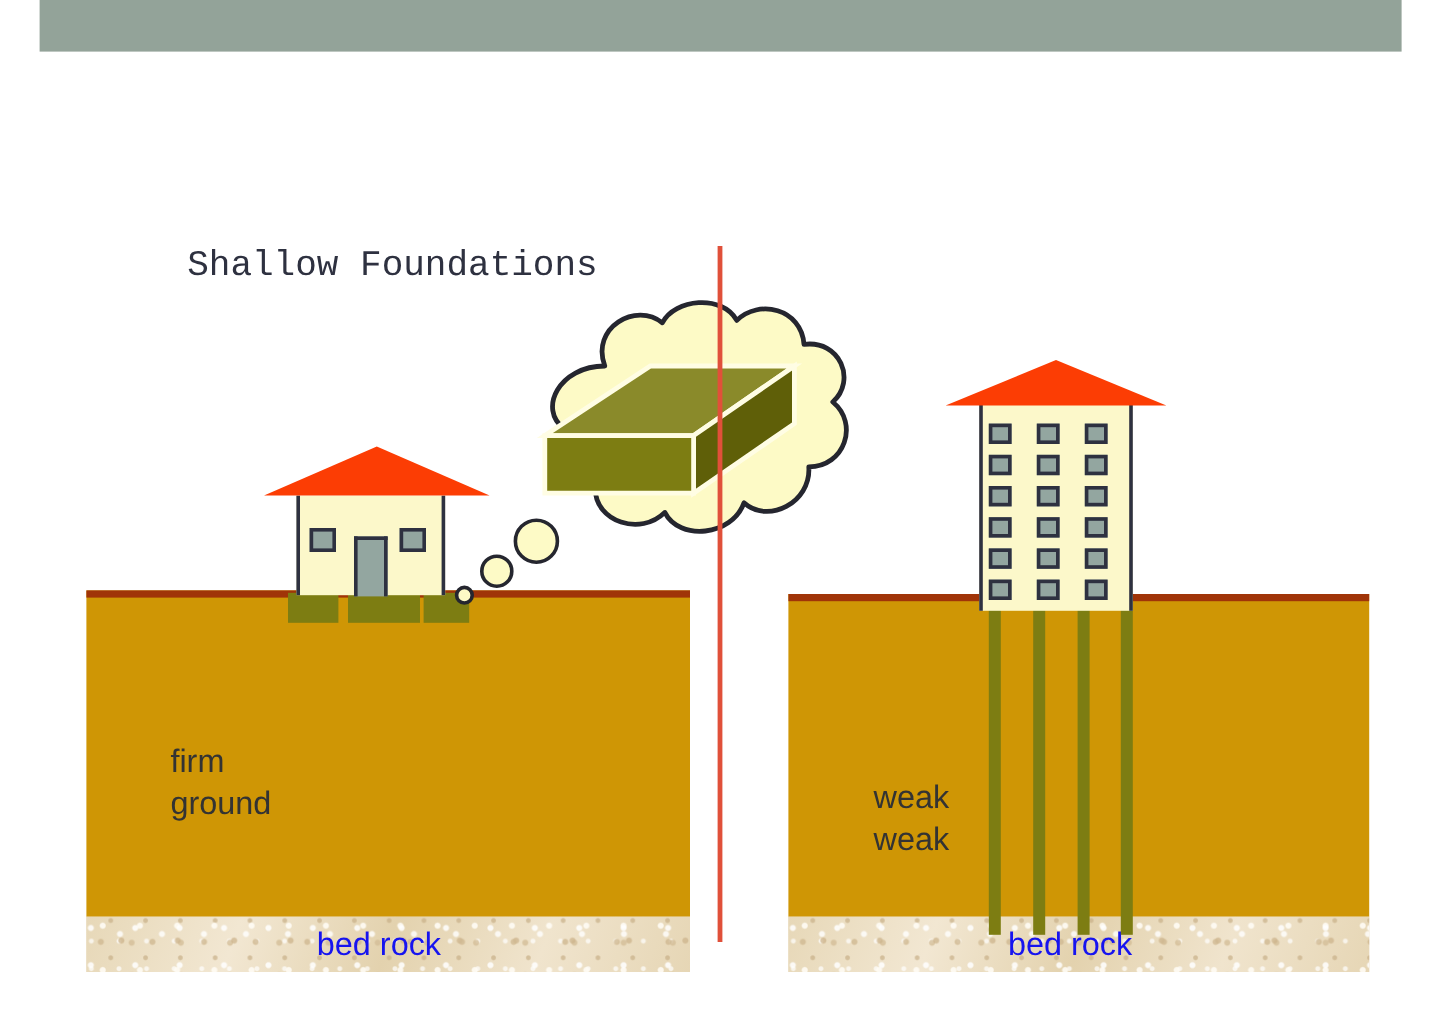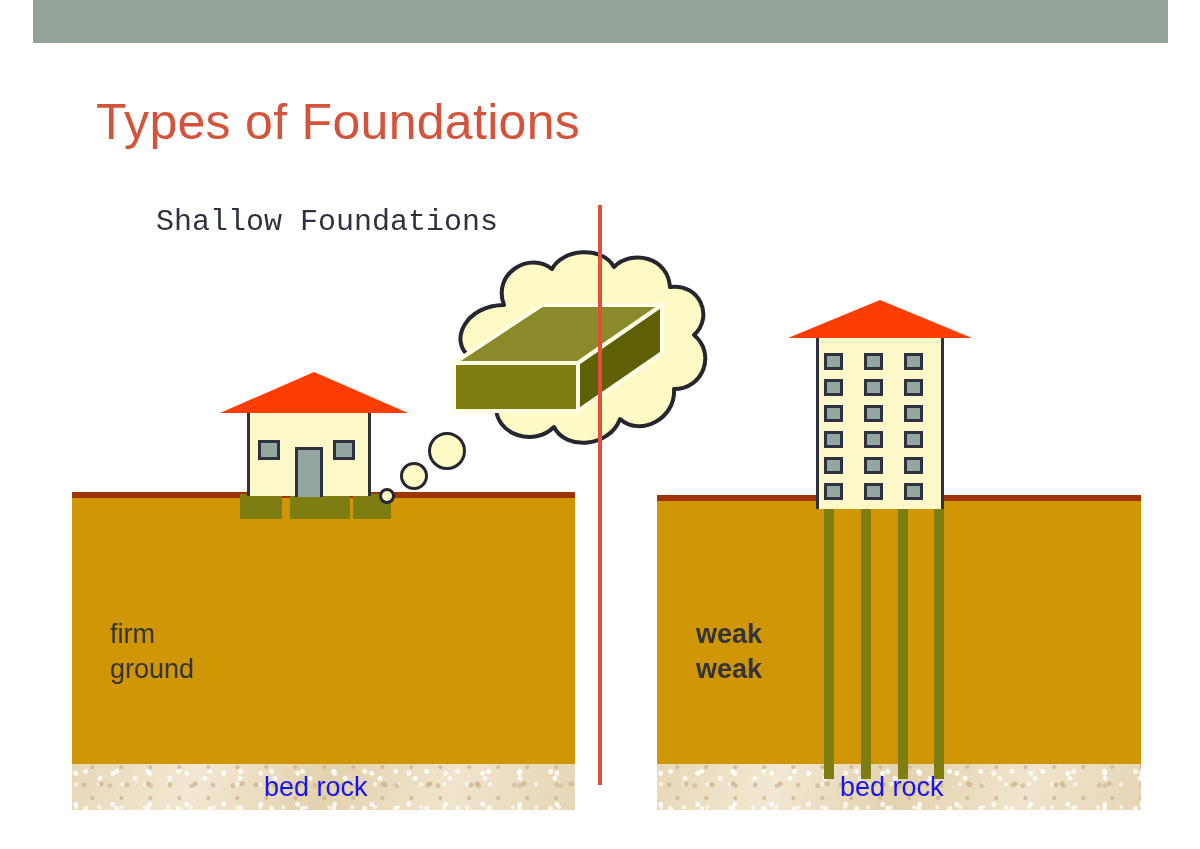--- a/index.html
+++ b/index.html
@@ -110,23 +110,24 @@
     width: 484px;
     height: 46px;
   }
 
   .soil-label {
     position: absolute;
     font-size: 27px;
     line-height: 35px;
     color: #333333;
     white-space: nowrap;
+    margin-left: 32px;
   }
   #label-firm { left: 110px; top: 617px; }
-  #label-weak { left: 696px; top: 617px; font-weight: bold; }
+  #label-weak { left: 696px; top: 647px; }
 
   .bedrock-label {
     position: absolute;
     font-size: 27px;
     line-height: 32px;
     color: #1714ef;
     font-weight: normal;
     white-space: nowrap;
   }
   #label-bedrock-left { left: 264px; top: 771px; }
@@ -254,21 +255,20 @@
     background: #7d7d12;
   }
 </style>
 </head>
 <body>
 
 <div id="slide">
 
   <div id="top-band"></div>
 
-  <div id="slide-title">Types of Foundations</div>
 
   <div id="title-shallow" class="column-title">Shallow Foundations</div>
 
   <div id="ground-left" class="ground"></div>
   <div id="bedrock-left" class="bedrock"></div>
 
   <div id="label-firm" class="soil-label">
     <div>firm</div>
     <div>ground</div>
   </div>

